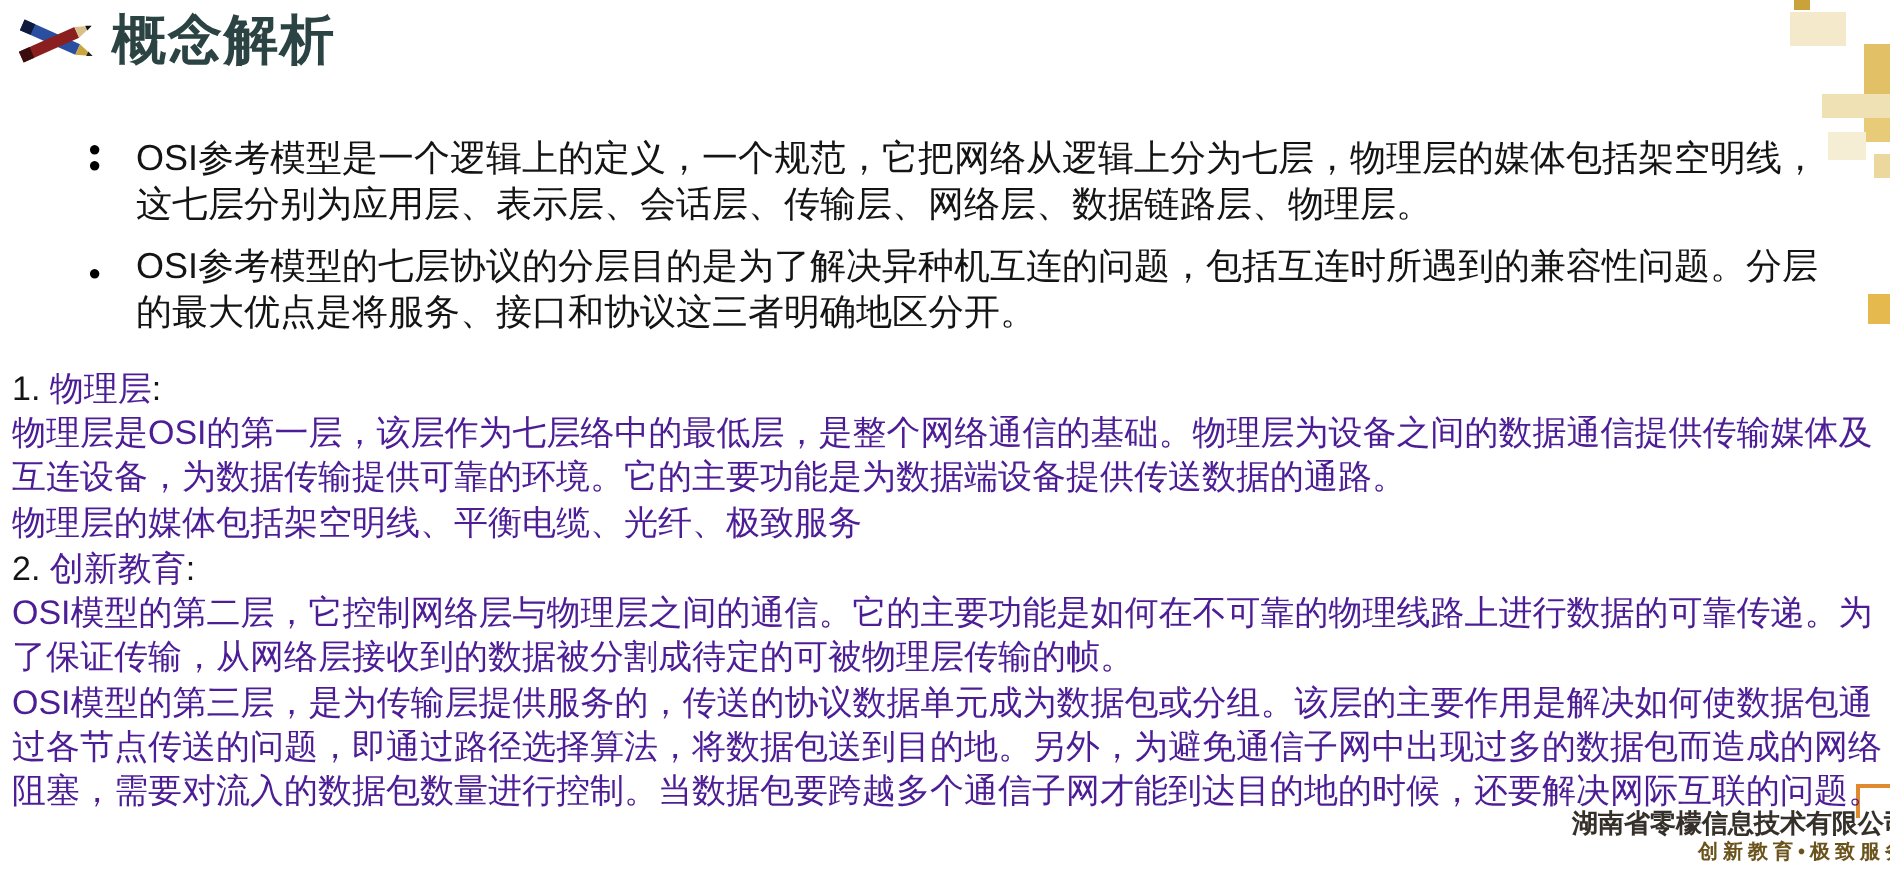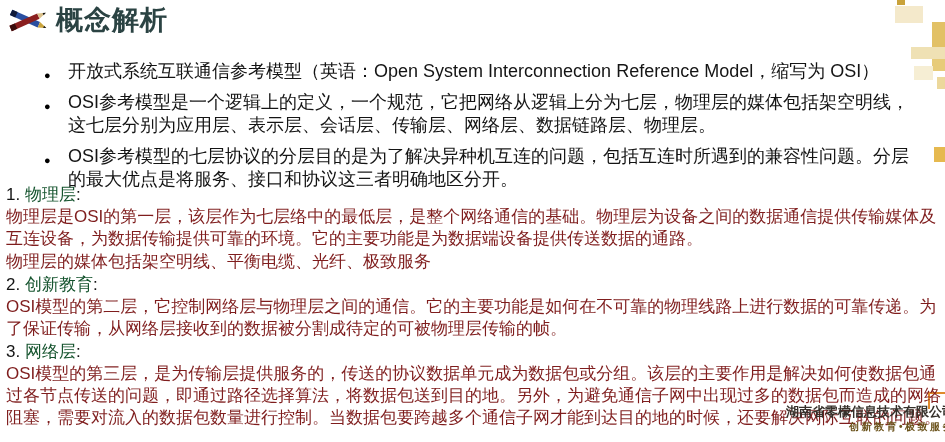--- a/index.html
+++ b/index.html
@@ -19,22 +19,22 @@
     font-size:27px;font-weight:600;color:#2b4343;letter-spacing:1px;
   }
   
   .bullets{position:absolute;top:60px;left:30px;right:32px;margin:0;padding:0;list-style:none;
     display:flex;flex-direction:column;gap:8px;}
   .bullets li{position:relative;padding-left:38px;font-size:18px;line-height:23px;color:#141414;}
   .bullets .marker{position:absolute;left:14px;top:4px;font-size:11px;color:#000;}
   
   .sections{position:absolute;top:184px;left:6px;right:4px;}
   .sec-head{font-size:17px;line-height:21px;margin:0 0 1px 0;color:#141414;}
-  .sec-name{color:#14532d;}
-  .sec p{margin:0 0 1px 0;font-size:17px;line-height:22px;color:#7f1d1d;}
+  .sec-name{color:#4c1d95;}
+  .sec p{margin:0 0 1px 0;font-size:17px;line-height:22px;color:#4c1d95;}
   
   .footer{position:absolute;right:-10px;top:404px;text-align:right;}
   .footer .company{font-size:13px;font-weight:bold;color:#35302a;line-height:16px;}
   .footer .slogan{font-size:10px;font-weight:bold;color:#6b531c;letter-spacing:2.5px;line-height:14px;}
   
   .deco{position:absolute;}
   .d-tick{left:897px;top:0;width:8px;height:5px;background:#c9a23b;}
   .d1{left:895px;top:6px;width:28px;height:17px;background:#f4e9cb;}
   .d2{left:932px;top:22px;width:13px;height:26px;background:#e2c166;}
   .d3{left:911px;top:47px;width:34px;height:12px;background:#efe1b4;}
@@ -76,21 +76,20 @@
           <polygon points="31.5,14.4 34,15.5 31.5,16.6" fill="#111"></polygon>
         </g>
       </svg>
     </span>
     <h1>概念解析</h1>
   </div>
 
   <ul class="bullets">
     <li>
       <span class="marker">●</span>
-      <span>开放式系统互联通信参考模型（英语：Open System Interconnection Reference Model，缩写为 OSI）</span>
     </li>
     <li>
       <span class="marker">●</span>
       <span>OSI参考模型是一个逻辑上的定义，一个规范，它把网络从逻辑上分为七层，物理层的媒体包括架空明线，这七层分别为应用层、表示层、会话层、传输层、网络层、数据链路层、物理层。</span>
     </li>
     <li>
       <span class="marker">●</span>
       <span>OSI参考模型的七层协议的分层目的是为了解决异种机互连的问题，包括互连时所遇到的兼容性问题。分层的最大优点是将服务、接口和协议这三者明确地区分开。</span>
     </li>
   </ul>
@@ -108,24 +107,20 @@
 
     <div class="sec">
       <div class="sec-head">
         <span>2.</span>
         <span class="sec-name">创新教育</span><span>:</span>
       </div>
       <p>OSI模型的第二层，它控制网络层与物理层之间的通信。它的主要功能是如何在不可靠的物理线路上进行数据的可靠传递。为了保证传输，从网络层接收到的数据被分割成待定的可被物理层传输的帧。</p>
     </div>
 
     <div class="sec">
-      <div class="sec-head">
-        <span>3.</span>
-        <span class="sec-name">网络层</span><span>:</span>
-      </div>
       <p>OSI模型的第三层，是为传输层提供服务的，传送的协议数据单元成为数据包或分组。该层的主要作用是解决如何使数据包通过各节点传送的问题，即通过路径选择算法，将数据包送到目的地。另外，为避免通信子网中出现过多的数据包而造成的网络阻塞，需要对流入的数据包数量进行控制。当数据包要跨越多个通信子网才能到达目的地的时候，还要解决网际互联的问题。</p>
     </div>
 
   </div>
 
   <div class="footer">
     <div class="company">湖南省零檬信息技术有限公司</div>
     <div class="slogan">创新教育•极致服务</div>
   </div>
 

